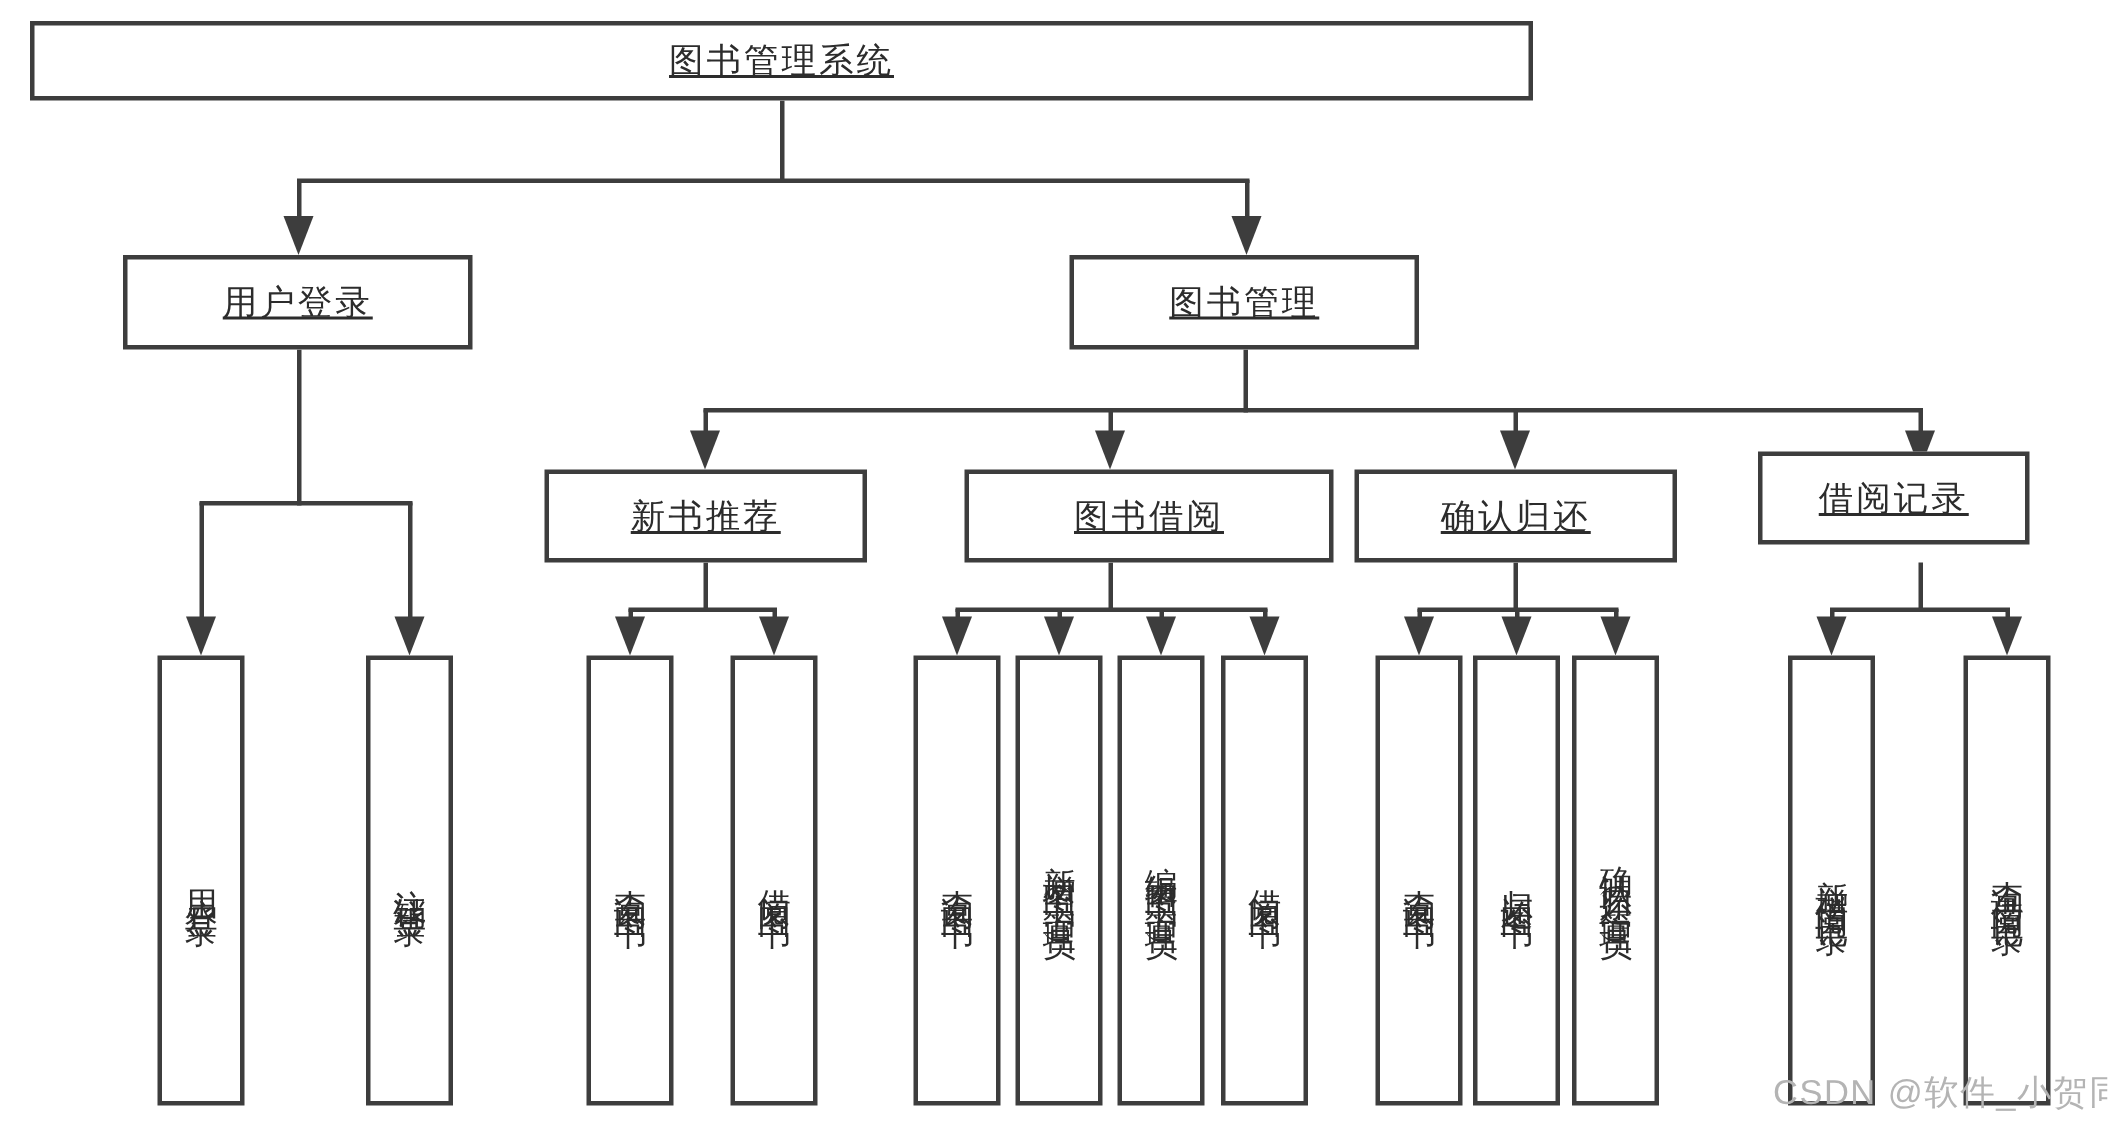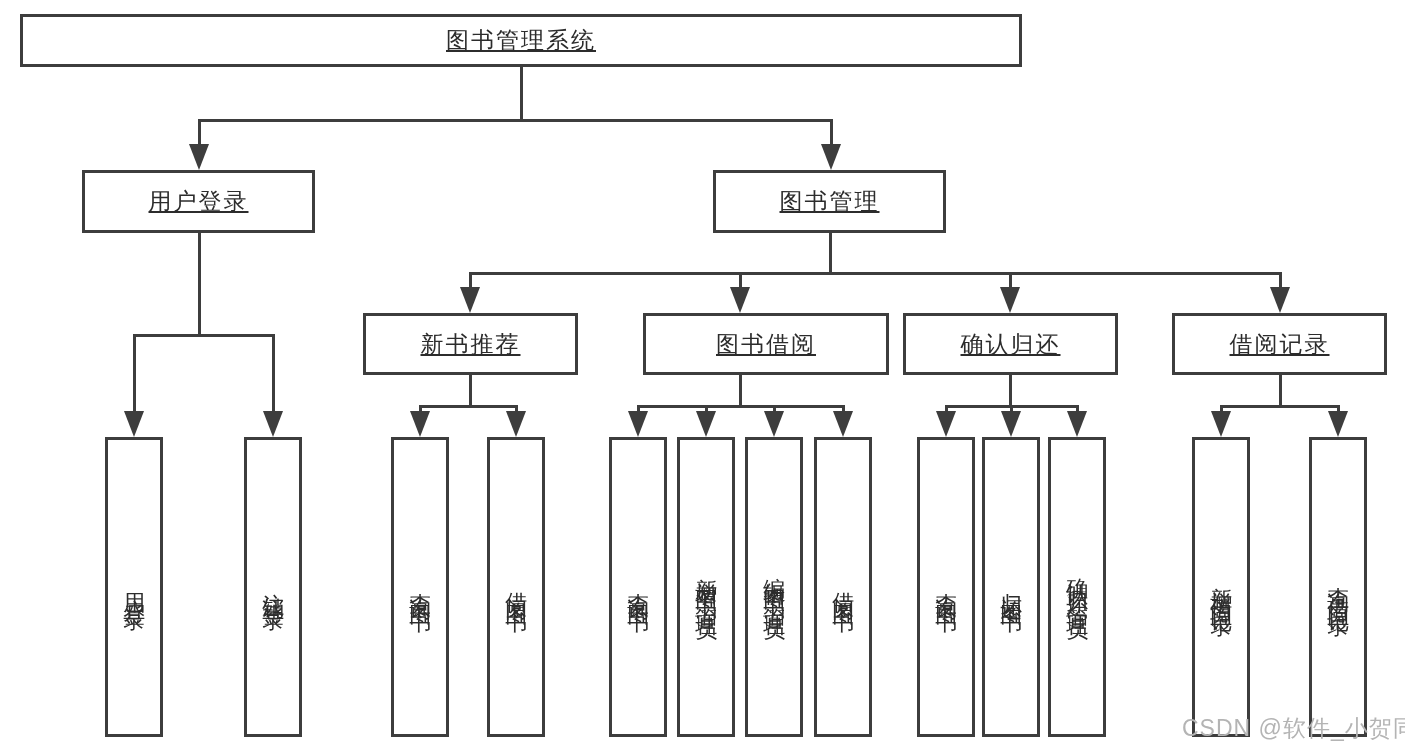--- a/index.html
+++ b/index.html
@@ -134,21 +134,21 @@
 
   <div class="box hlabel" style="left:713px;top:170px;width:233px;height:63px">
     <span>图书管理</span>
   </div>
   <div class="box hlabel" style="left:643px;top:313px;width:246px;height:62px">
     <span>图书借阅</span>
   </div>
   <div class="box hlabel" style="left:903px;top:313px;width:215px;height:62px">
     <span>确认归还</span>
   </div>
-  <div class="box hlabel" style="left:1172px;top:313px;width:215px;height:62px">
+  <div class="box hlabel" style="left:1172px;top:301px;width:181px;height:62px">
     <span>借阅记录</span>
   </div>
 
   <div class="box leaf" style="left:105px;top:437px;width:58px;height:300px">
     <span>用户登录</span>
   </div>
   <div class="box leaf" style="left:244px;top:437px;width:58px;height:300px">
     <span>注销登录</span>
   </div>
   <div class="box leaf" style="left:391px;top:437px;width:58px;height:300px">

